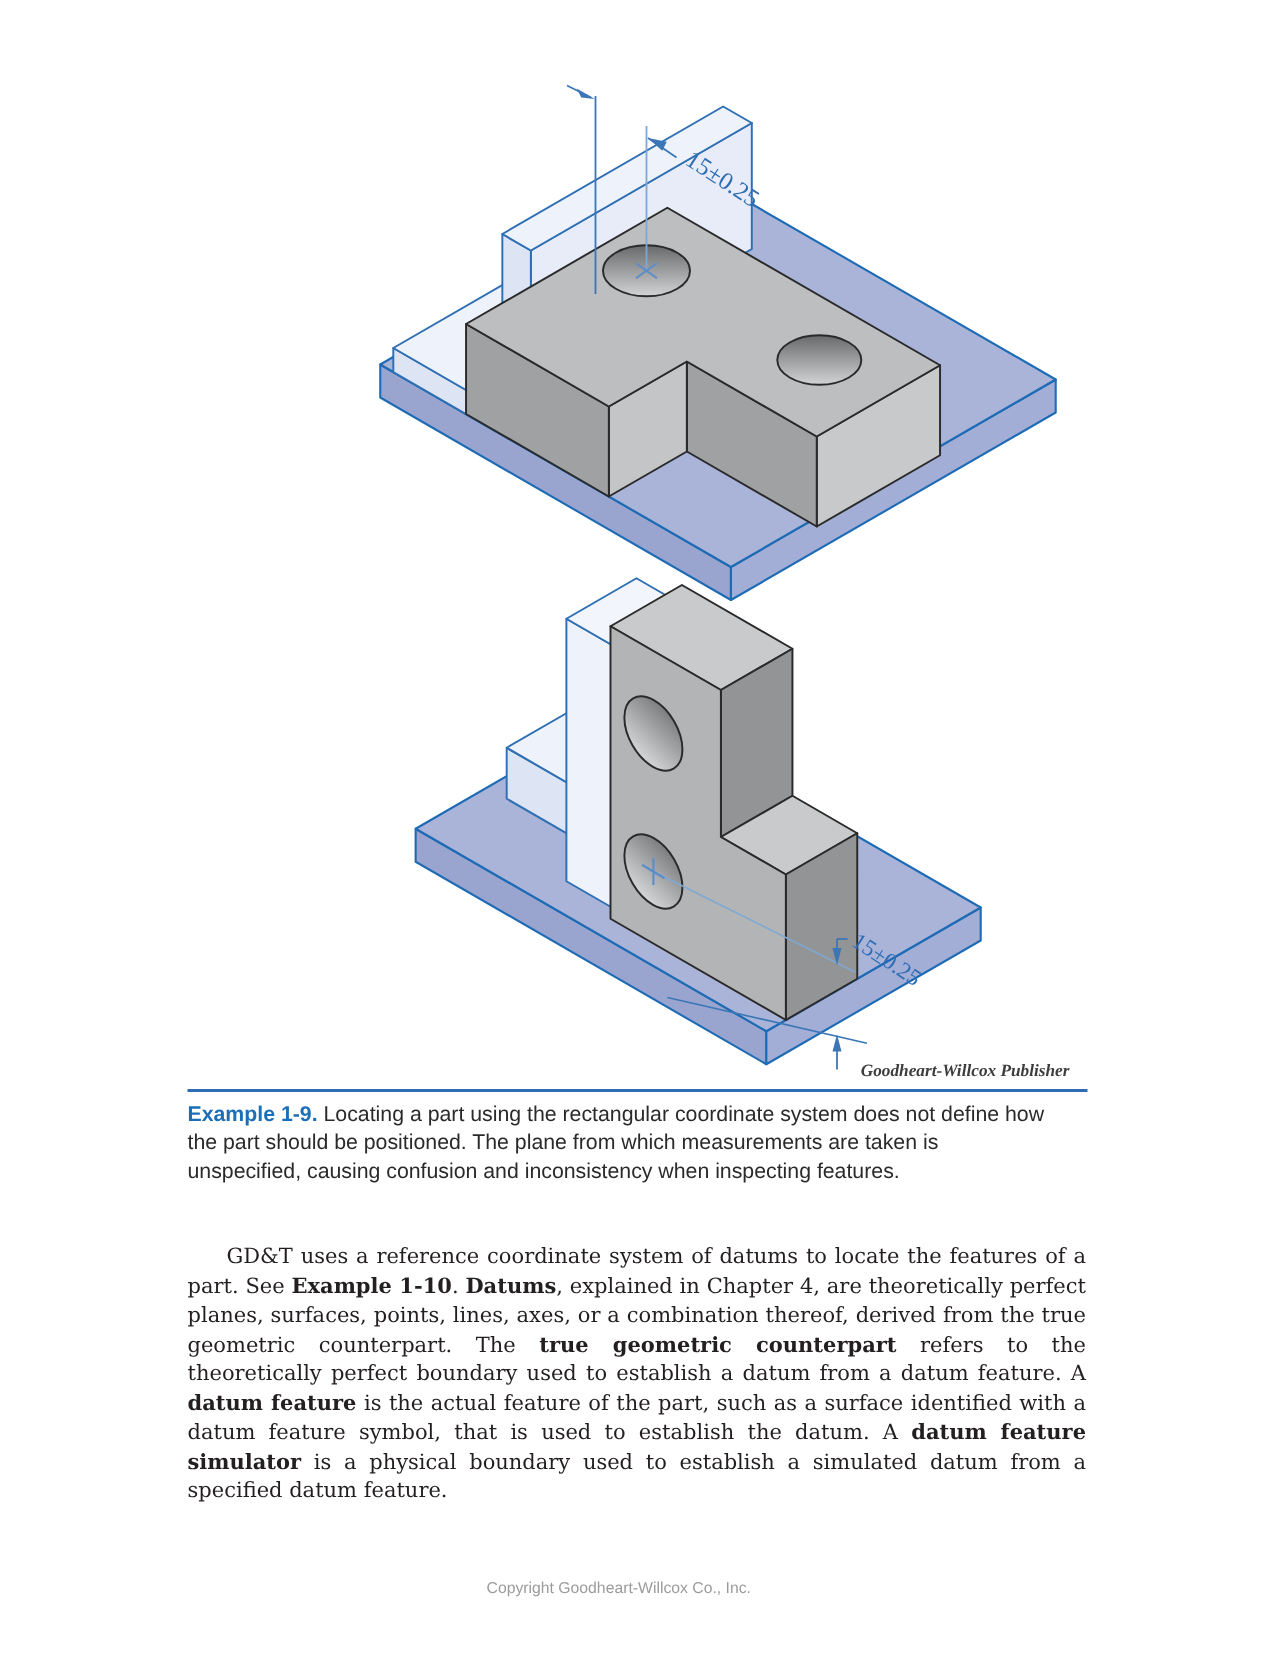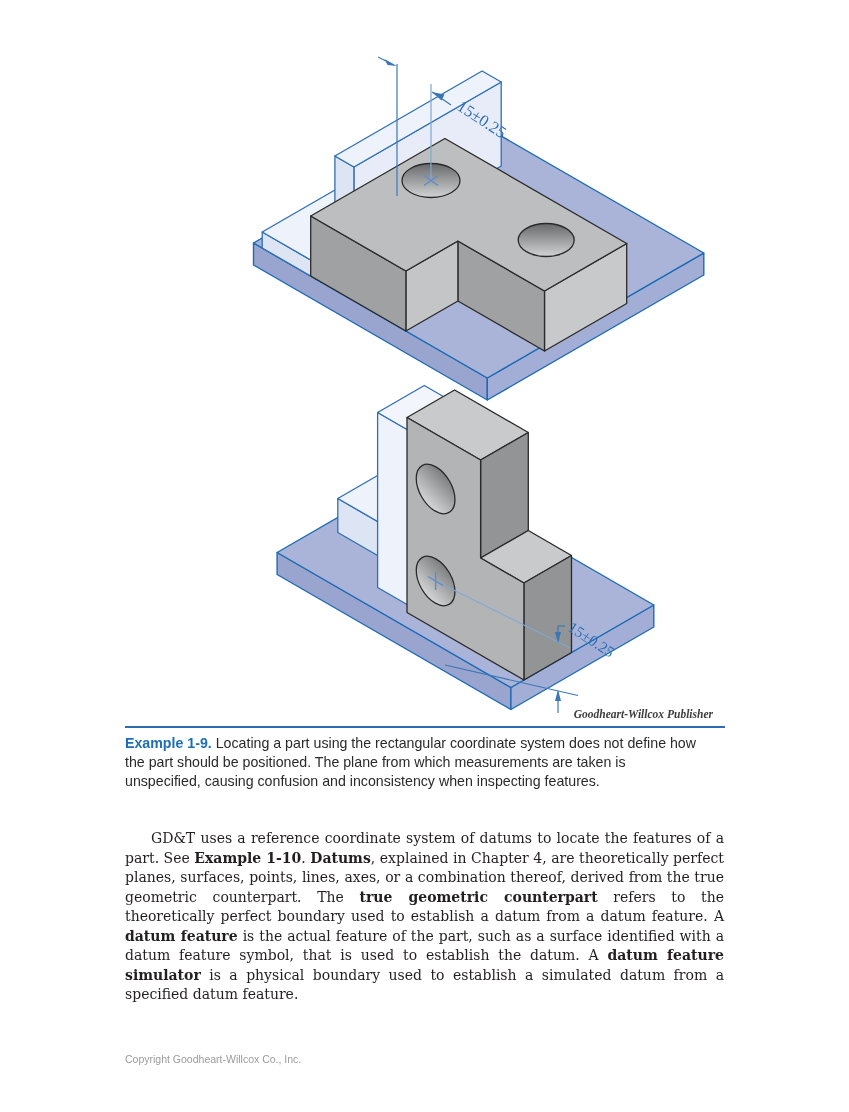--- a/index.html
+++ b/index.html
@@ -41,21 +41,21 @@
   .body-text{
     position:absolute;left:125px;top:829px;width:599px;
     font-family:"DejaVu Serif","Liberation Serif",serif;
     font-size:14px;line-height:19.5px;color:var(--text-dark);
     text-align:justify;text-indent:26px;margin:0;
   }
   .seg-bold{font-weight:bold;margin-top:21px;}
   .seg-bold-italic{font-weight:bold;}
   .footer{
     position:absolute;left:125px;top:1053px;width:575px;
-    text-align:left;font-size:10.5px;color:var(--footer-gray);
+    text-align:center;font-size:10.5px;color:var(--footer-gray);
   }
   .dim-text{
     font-family:"Liberation Serif",serif;
     fill:var(--line-blue);
   }
 </style>
 </head>
 <body>
 
 <div class="page">

